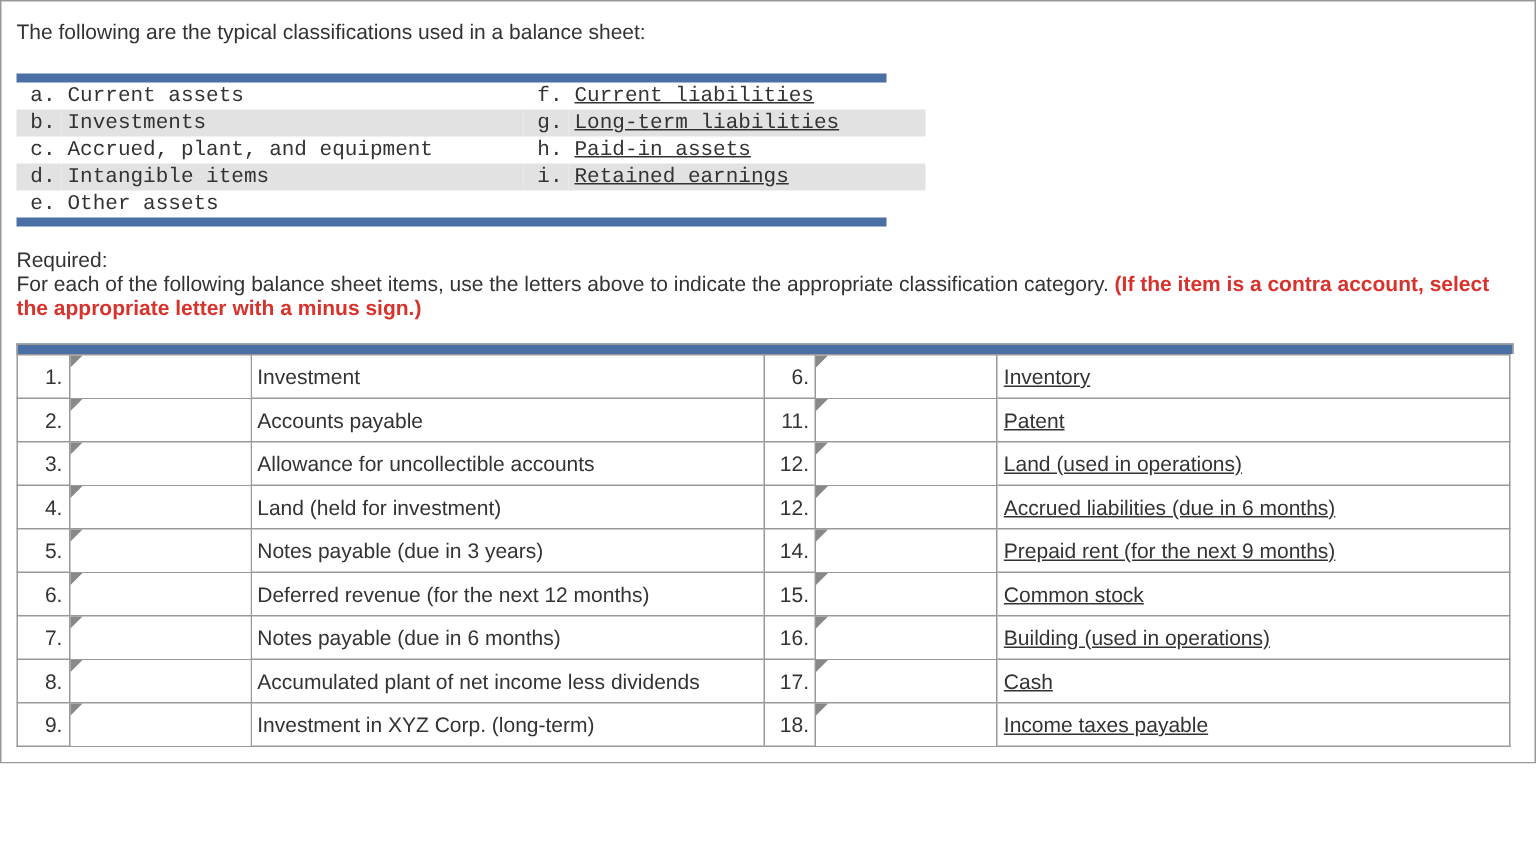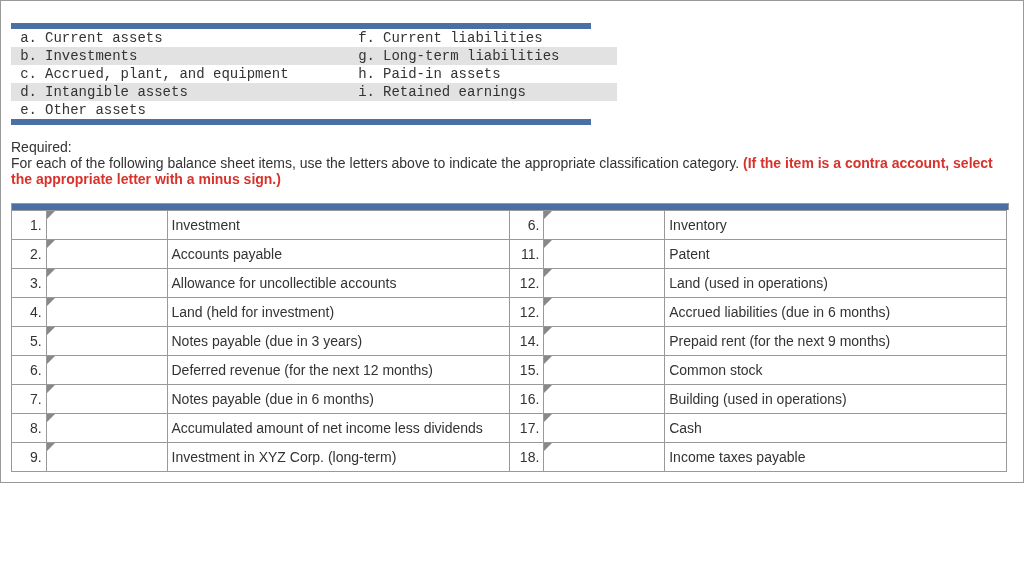--- a/index.html
+++ b/index.html
@@ -35,21 +35,21 @@
       font-family: "Courier New", Courier, monospace;
       font-size: 14px;
       padding: 1px 4px;
       white-space: nowrap;
     }
     .class-table tr.alt td {
       background: #e2e2e2;
     }
     .letter-cell { width: 22px; text-align: right; }
     .desc-cell-left { width: 300px; }
-    .desc-cell-right { width: 230px; }
+    .desc-cell-right { width: 230px; text-decoration: underline; }
     .required {
       margin: 14px 10px 0 10px;
     }
     .required b { font-weight: normal; }
     .red { color: #d7322b; font-weight: bold; }
     .answers-block {
       margin: 16px 10px 10px 10px;
     }
     .answers-top-bar {
       height: 6px;
@@ -67,37 +67,38 @@
       border: 1px solid #999;
       font-size: 14px;
       padding: 3px 4px;
       background: #fff;
       vertical-align: middle;
       height: 22px;
     }
     .num-cell { width: 26px; text-align: right; }
     .input-cell { width: 115px; position: relative; }
     .item-cell-left { width: 340px; }
-    .item-cell-right { width: 340px; }
+    .item-cell-right { width: 340px; text-decoration: underline; }
     .input-tab {
       position: absolute;
       top: 0;
       left: 0;
       width: 0;
       height: 0;
       border-style: solid;
       border-width: 8px 8px 0 0;
       border-color: #888 transparent transparent transparent;
     }
   </style>
 </head>
 <body>
 
 <div class="page">
 
+  <div class="intro">The following are the typical classifications used in a balance sheet:</div>
 
   <div class="classification-block">
     <div class="bar"></div>
     <table class="class-table">
       <tbody id="class-rows">
           <tr>
             <td class="letter-cell">a.</td>
             <td class="desc-cell-left">Current assets</td>
             <td class="letter-cell">f.</td>
             <td class="desc-cell-right">Current liabilities</td>
@@ -109,21 +110,21 @@
             <td class="desc-cell-right">Long-term liabilities</td>
           </tr>
           <tr>
             <td class="letter-cell">c.</td>
             <td class="desc-cell-left">Accrued, plant, and equipment</td>
             <td class="letter-cell">h.</td>
             <td class="desc-cell-right">Paid-in assets</td>
           </tr>
           <tr class="alt">
             <td class="letter-cell">d.</td>
-            <td class="desc-cell-left">Intangible assets</td>
+            <td class="desc-cell-left">Intangible items</td>
             <td class="letter-cell">i.</td>
             <td class="desc-cell-right">Retained earnings</td>
           </tr>
           <tr>
             <td class="letter-cell">e.</td>
             <td class="desc-cell-left">Other assets</td>
             <td class="letter-cell"></td>
             <td class="desc-cell-right"></td>
           </tr>
         </tbody>
@@ -222,21 +223,21 @@
             <td class="input-cell">
               <span class="input-tab"></span>
             </td>
             <td class="item-cell-right">Building (used in operations)</td>
           </tr>
           <tr>
             <td class="num-cell">8.</td>
             <td class="input-cell">
               <span class="input-tab"></span>
             </td>
-            <td class="item-cell-left">Accumulated amount of net income less dividends</td>
+            <td class="item-cell-left">Accumulated plant of net income less dividends</td>
             <td class="num-cell">17.</td>
             <td class="input-cell">
               <span class="input-tab"></span>
             </td>
             <td class="item-cell-right">Cash</td>
           </tr>
           <tr>
             <td class="num-cell">9.</td>
             <td class="input-cell">
               <span class="input-tab"></span>

